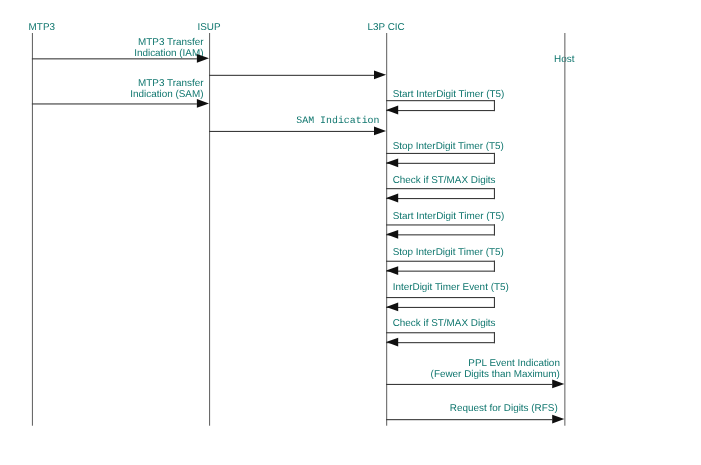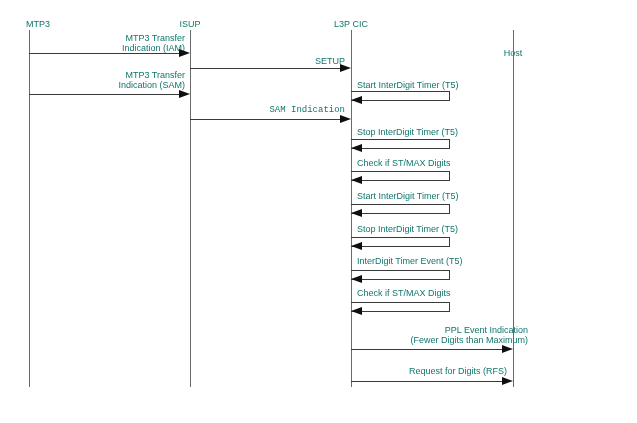--- a/index.html
+++ b/index.html
@@ -29,21 +29,20 @@
   <div class="lifeline" style="left:29px;"></div>
   <div class="lifeline" style="left:190px;"></div>
   <div class="lifeline" style="left:351px;"></div>
   <div class="lifeline" style="left:513px;"></div>
 
   <div class="mlabel" style="left:35px;top:34px;">MTP3 Transfer
 Indication (IAM)</div>
   <div class="mline" style="left:29px;top:53px;width:150px;"></div>
   <div class="head-r" style="left:179px;top:49px;"></div>
 
-  <div class="mlabel" style="left:195px;top:57px;">SETUP</div>
   <div class="mline" style="left:190px;top:68px;width:150px;"></div>
   <div class="head-r" style="left:340px;top:64px;"></div>
 
   <div class="mlabel" style="left:35px;top:71px;">MTP3 Transfer
 Indication (SAM)</div>
   <div class="mline" style="left:29px;top:94px;width:150px;"></div>
   <div class="head-r" style="left:179px;top:90px;"></div>
 
   <div class="slabel" style="left:357px;top:81px;">Start InterDigit Timer (T5)</div>
   <div class="sbox" style="top:91px;"></div>
@@ -70,21 +69,21 @@
   <div class="head-l" style="left:351px;top:242px;"></div>
 
   <div class="slabel" style="left:357px;top:257px;">InterDigit Timer Event (T5)</div>
   <div class="sbox" style="top:270px;"></div>
   <div class="head-l" style="left:351px;top:275px;"></div>
 
   <div class="slabel" style="left:357px;top:289px;">Check if ST/MAX Digits</div>
   <div class="sbox" style="top:302px;"></div>
   <div class="head-l" style="left:351px;top:307px;"></div>
 
-  <div class="mlabel" style="left:378px;top:326px;">PPL Event Indication
+  <div class="mlabel" style="left:359px;top:326px;">PPL Event Indication
 (Fewer Digits than Maximum)</div>
   <div class="mline" style="left:351px;top:349px;width:151px;"></div>
   <div class="head-r" style="left:502px;top:345px;"></div>
 
   <div class="mlabel" style="left:357px;top:367px;">Request for Digits (RFS)</div>
   <div class="mline" style="left:351px;top:381px;width:151px;"></div>
   <div class="head-r" style="left:502px;top:377px;"></div>
 
 </div>
 

